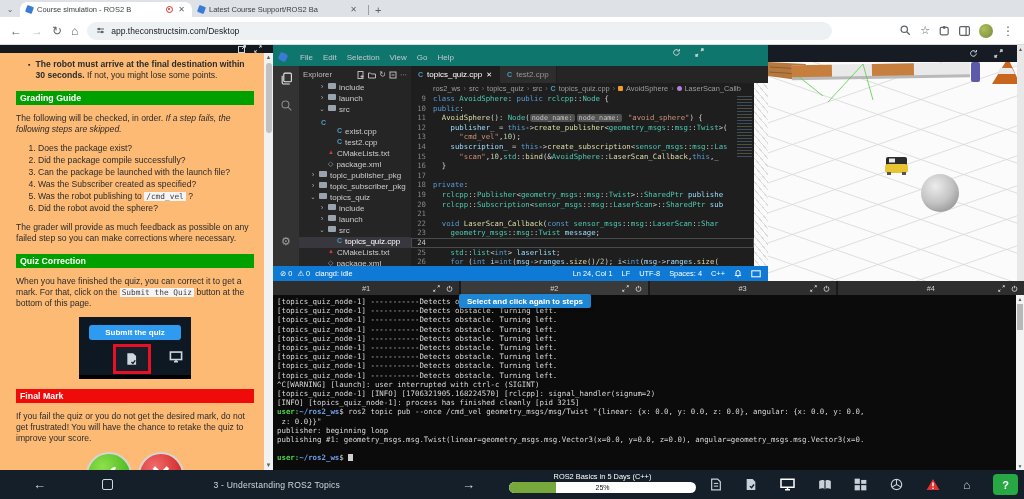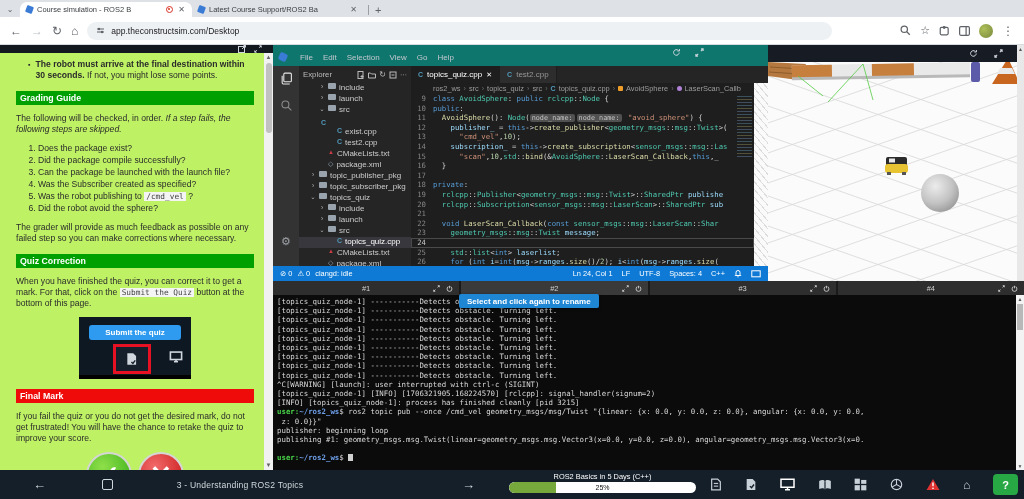--- a/index.html
+++ b/index.html
@@ -20,21 +20,21 @@
   .newtab-btn { font-size:11px; color:#5f6368; margin:0 0 1px 2px; }
 
   #toolbar { position:absolute; left:0; top:17px; width:1024px; height:28px; background:#fff; display:flex; align-items:center; padding:0 10px; gap:9px; border-bottom:1px solid #d7dade; }
   .nav-ic { font-size:12px; color:#5f6368; line-height:1; }
   .nav-ic.dim { color:#bdc1c6; }
   #omnibox { flex:1; max-width:745px; height:18px; background:#eef1f3; border-radius:9px; display:flex; align-items:center; gap:6px; padding:0 9px; font-size:8.5px; color:#202124; }
   .right-ics { display:flex; align-items:center; gap:9px; margin-left:auto; }
   #avatar { width:14px; height:14px; border-radius:50%; background:radial-gradient(circle at 35% 35%, #aebf5a, #77883b); }
 
   
-  #notes { position:absolute; left:0; top:53px; width:264px; height:429px; background:#bef264; overflow:hidden; color:#2b2b2b; }
+  #notes { position:absolute; left:0; top:53px; width:264px; height:429px; background:#fdba74; overflow:hidden; color:#2b2b2b; }
   #notes-inner { padding:6px 10px 0 16px; font-size:8.6px; line-height:11px; }
   .note-bullet { display:flex; gap:5px; margin-left:12px; }
   .note-bullet .dot { font-size:7px; line-height:11px; }
   .sec-header { color:#fff; font-weight:bold; font-size:8.8px; padding:1.5px 4px; margin:10px 0 8px; }
   .sec-green { background:#00a000; }
   .sec-red { background:#f00b0b; }
   .note-p { margin-bottom:8px; }
   .em { font-style:italic; }
   ol.steps { margin:0 0 8px 22px; }
   ol.steps li { margin-bottom:1px; }
@@ -117,21 +117,21 @@
   .t-cursor { display:inline-block; width:5px; height:7px; background:#cfcfcf; vertical-align:-1px; }
   #term-tooltip { position:absolute; left:186px; top:13px; background:#1f86d4; color:#fff; font-size:8px; font-weight:bold; padding:2.5px 8px; border-radius:2px; box-shadow:0 1px 3px rgba(0,0,0,.5); }
   #term-sb { position:absolute; right:0; top:14px; width:8px; bottom:0; background:#f3f3f3; }
   #term-sb .arr { color:#555; font-size:5px; text-align:center; line-height:8px; }
   #term-sb .thumb { position:absolute; left:1px; top:9px; width:6px; height:26px; background:#b8b8b8; }
 
   
   #bottombar { position:absolute; left:0; top:470px; width:1024px; height:29px; background:#151f29; display:flex; align-items:center; color:#cfd8dc; }
   #bb-back { position:absolute; left:33px; font-size:13px; }
   #bb-stop { position:absolute; left:102px; width:11px; height:11px; border:1.5px solid #cfd8dc; border-radius:2px; }
-  #bb-lesson { position:absolute; left:140px; width:200px; text-align:center; font-size:8.6px; letter-spacing:.2px; }
+  #bb-lesson { position:absolute; left:140px; width:200px; text-align:right; font-size:8.6px; letter-spacing:.2px; }
   #bb-fwd { position:absolute; left:462px; font-size:13px; }
   #bb-progress { position:absolute; left:509px; width:187px; top:2px; }
   #bb-course { text-align:center; font-size:7.4px; color:#fff; margin-bottom:1px; }
   #bb-bar { position:relative; height:11px; background:#fff; border-radius:5.5px; overflow:hidden; }
   #bb-fill { position:absolute; left:0; top:0; bottom:0; background:#76a83c; border-radius:5.5px 0 0 5.5px; }
   #bb-pct { position:absolute; left:0; right:0; text-align:center; font-size:7px; color:#111; line-height:11px; }
   #bb-icons { position:absolute; left:710px; right:6px; display:flex; align-items:center; justify-content:space-between; }
   #bb-help { width:25px; height:21px; background:#27a844; border-radius:4px; color:#fff; font-size:11px; font-weight:bold; display:flex; align-items:center; justify-content:center; }
   .bb-home { font-size:12px; color:#c8d0d8; }
   svg.ic { display:block; }
@@ -600,21 +600,21 @@
       <div class="term-line"><span>^C[WARNING] [launch]: user interrupted with ctrl-c (SIGINT)</span></div>
       <div class="term-line"><span>[topics_quiz_node-1] [INFO] [1706321905.168224570] [rclcpp]: signal_handler(signum=2)</span></div>
       <div class="term-line"><span>[INFO] [topics_quiz_node-1]: process has finished cleanly [pid 3215]</span></div>
       <div class="term-line"><span class="t-user">user:</span><span class="t-path">~/ros2_ws</span><span>$ ros2 topic pub --once /cmd_vel geometry_msgs/msg/Twist "{linear: {x: 0.0, y: 0.0, z: 0.0}, angular: {x: 0.0, y: 0.0,</span></div>
       <div class="term-line"><span> z: 0.0}}"</span></div>
       <div class="term-line"><span>publisher: beginning loop</span></div>
       <div class="term-line"><span>publishing #1: geometry_msgs.msg.Twist(linear=geometry_msgs.msg.Vector3(x=0.0, y=0.0, z=0.0), angular=geometry_msgs.msg.Vector3(x=0.</span></div>
       <div class="term-line">&nbsp;</div>
       <div class="term-line"><span class="t-user">user:</span><span class="t-path">~/ros2_ws</span><span>$ </span><span class="t-cursor"></span></div>
     </div>
-  <div id="term-tooltip">Select and click again to rename</div>
+  <div id="term-tooltip">Select and click again to steps</div>
   <div id="term-sb">
     <div class="arr">▲</div>
     <div class="thumb"></div>
     <div class="arr" style="position:absolute;bottom:0;left:0;right:0">▼</div>
   </div>
 </div>
 
 <div id="bottombar">
   <span id="bb-back">←</span>
   <span id="bb-stop"></span>

